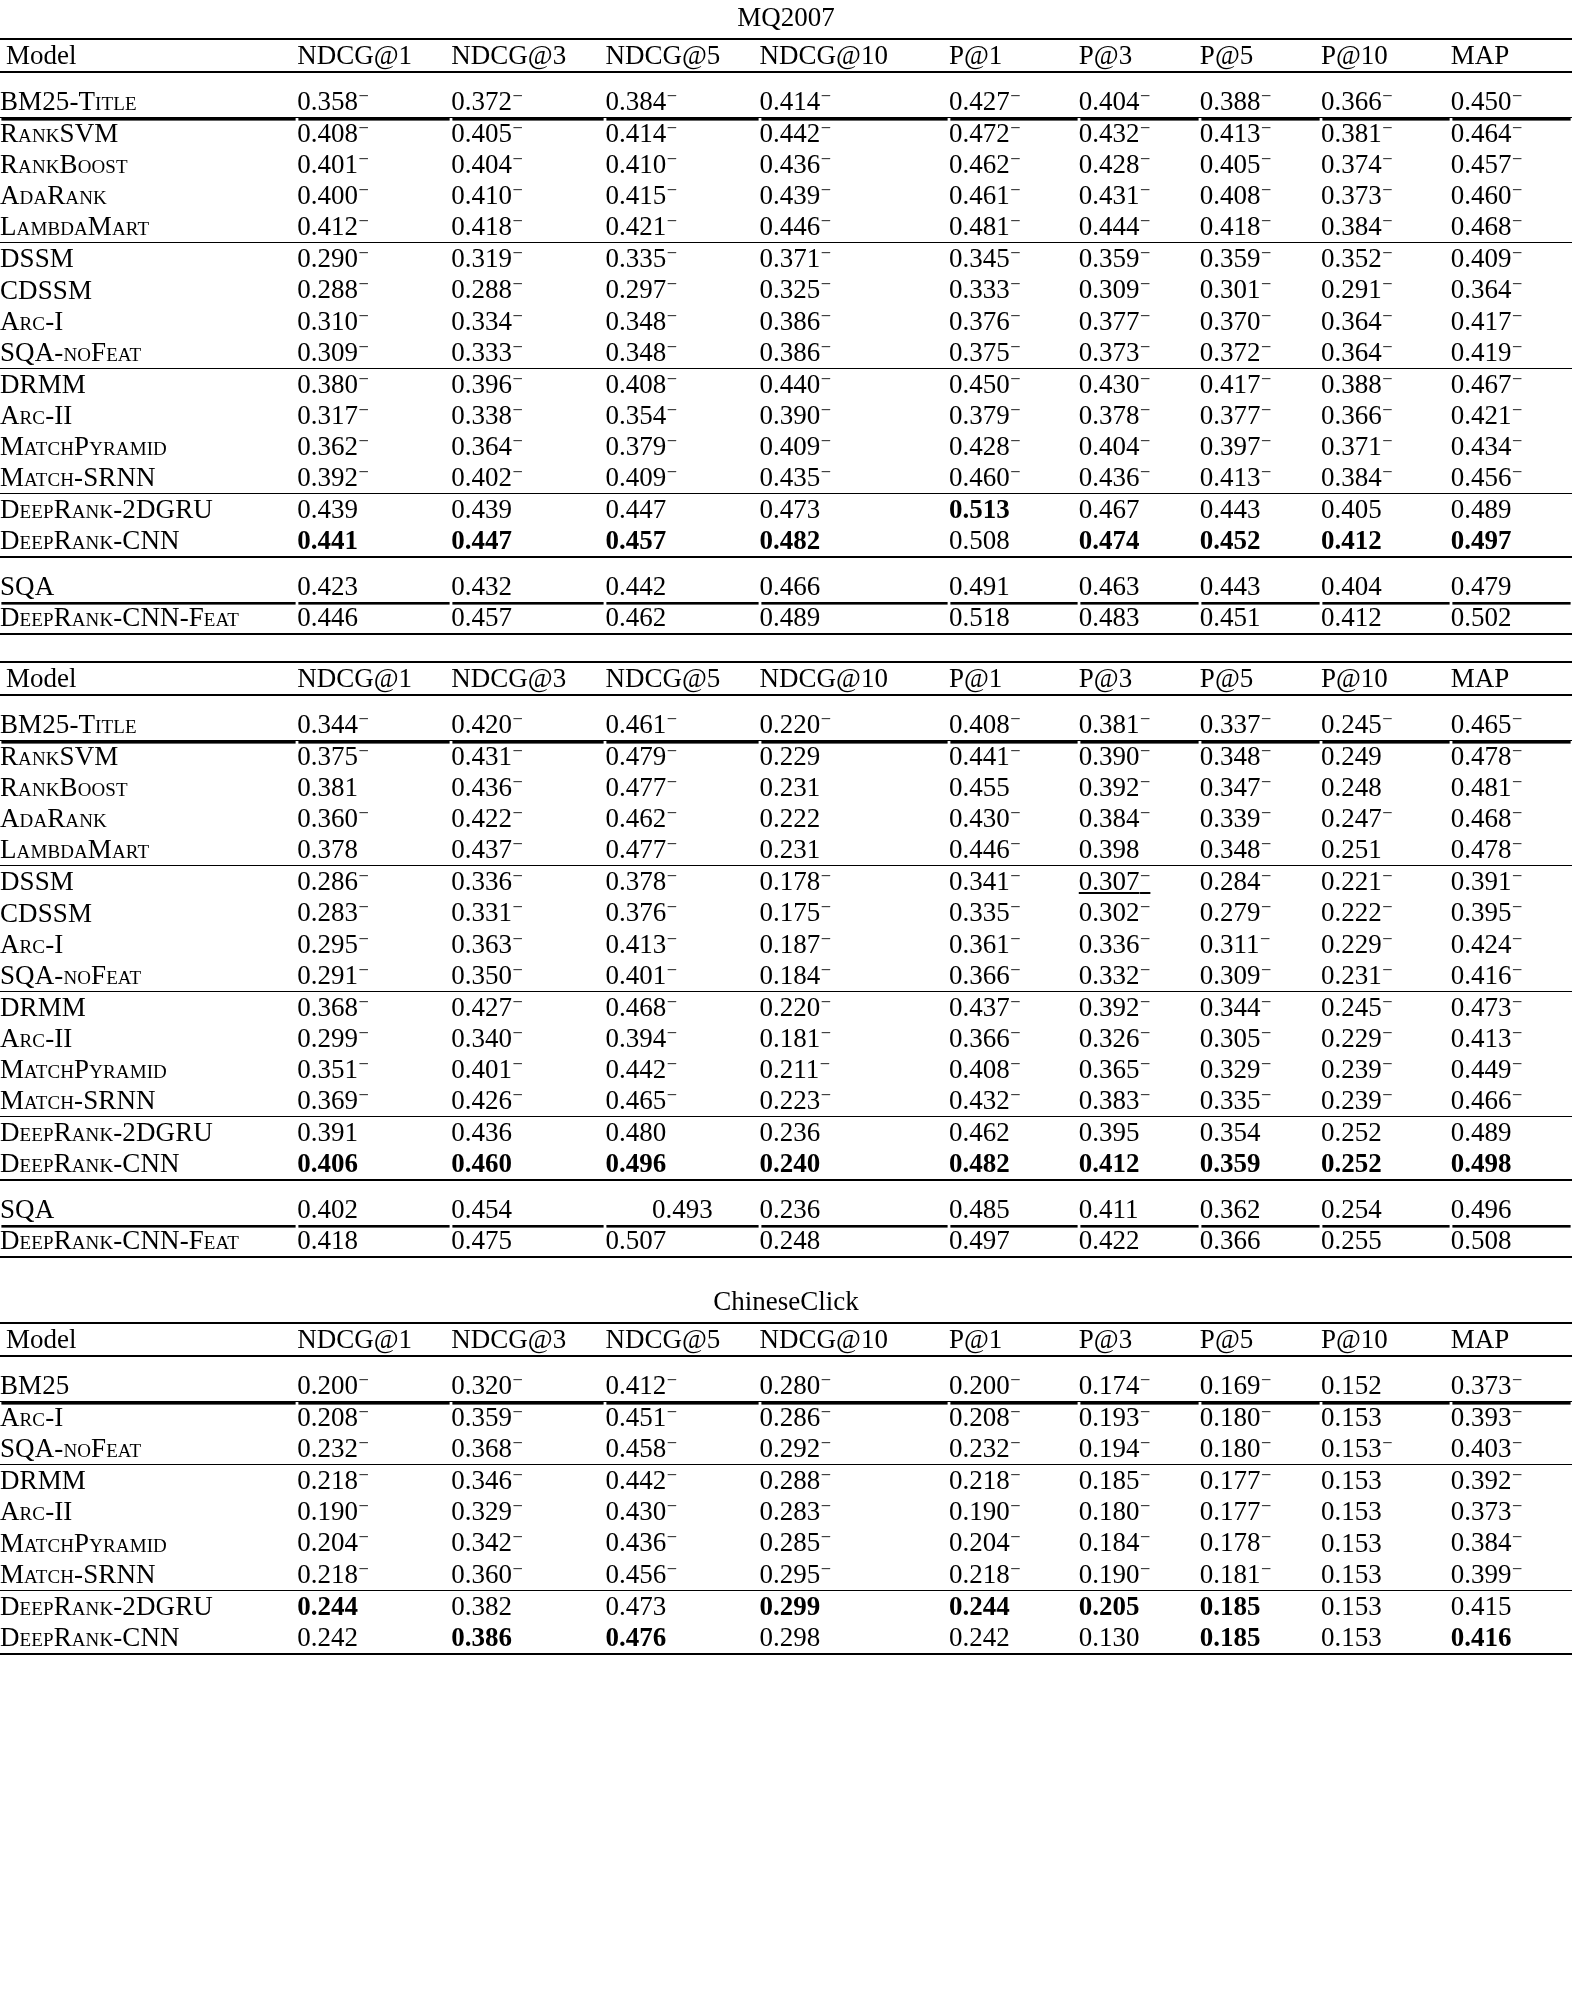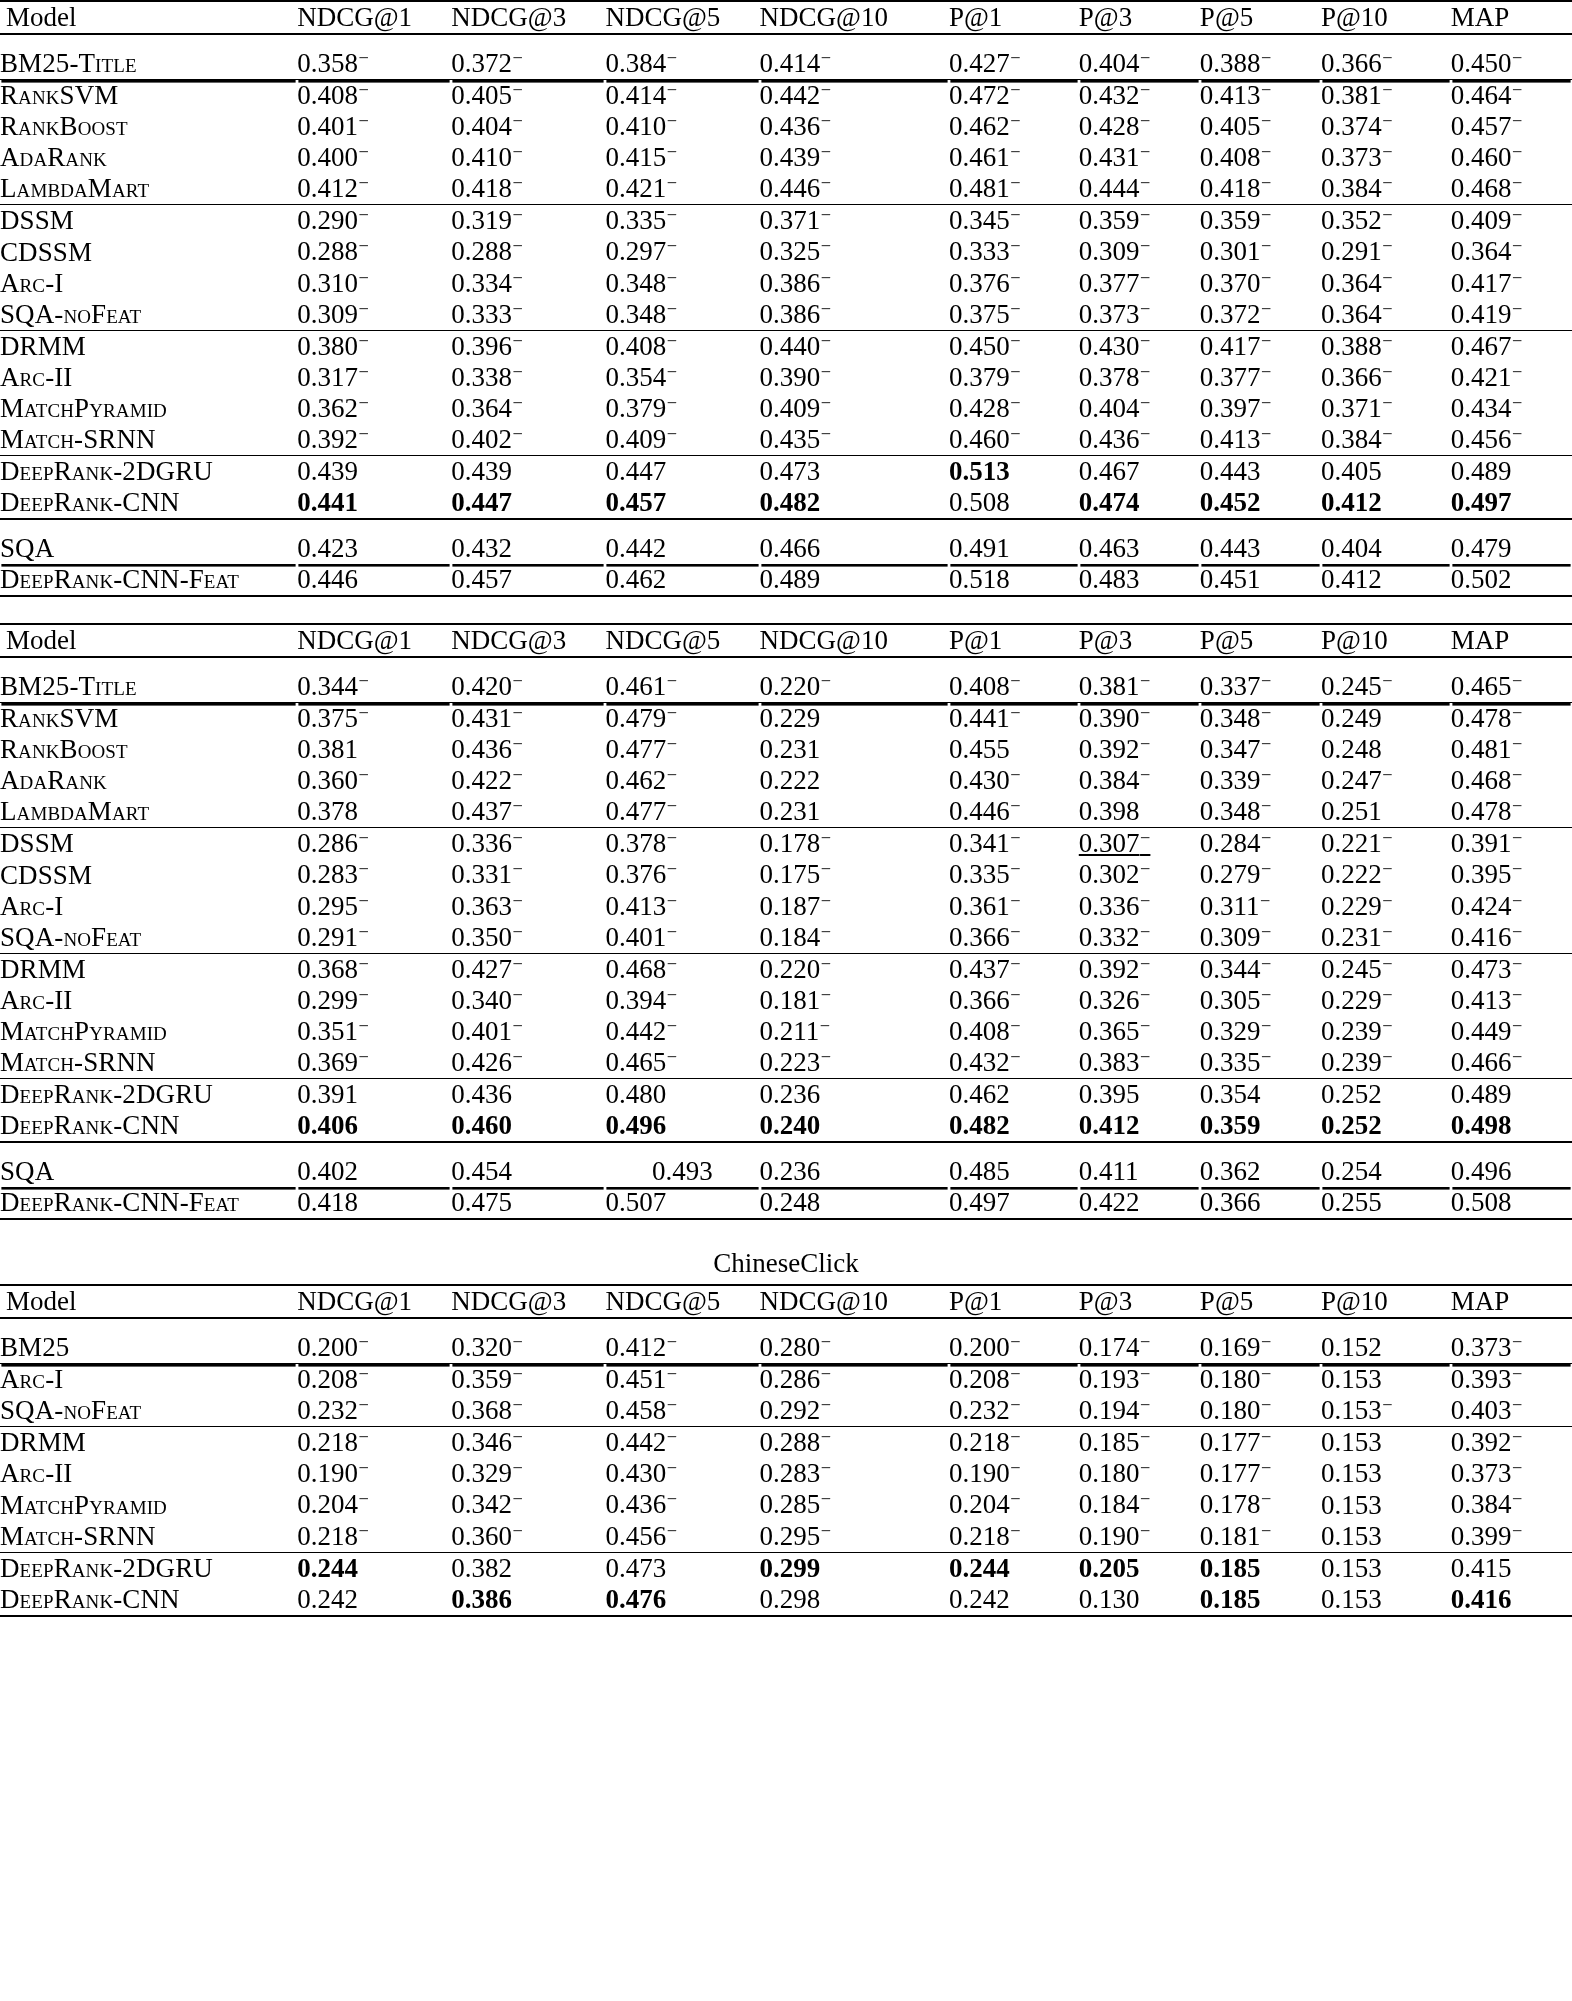--- a/index.html
+++ b/index.html
@@ -84,20 +84,21 @@
     margin-left: 0.5px;
     letter-spacing: 0;
   }
 </style>
 </head>
 <body>
 
 <div class="page">
   <div id="tables-root">
       <div class="table-block">
+        <div class="caption">MQ2007</div>
         <table class="rtbl">
           <colgroup>
             <col class="c-model">
             <col class="c-n1">
             <col class="c-n3">
             <col class="c-n5">
             <col class="c-n10">
             <col class="c-p1">
             <col class="c-p3">
             <col class="c-p5">

